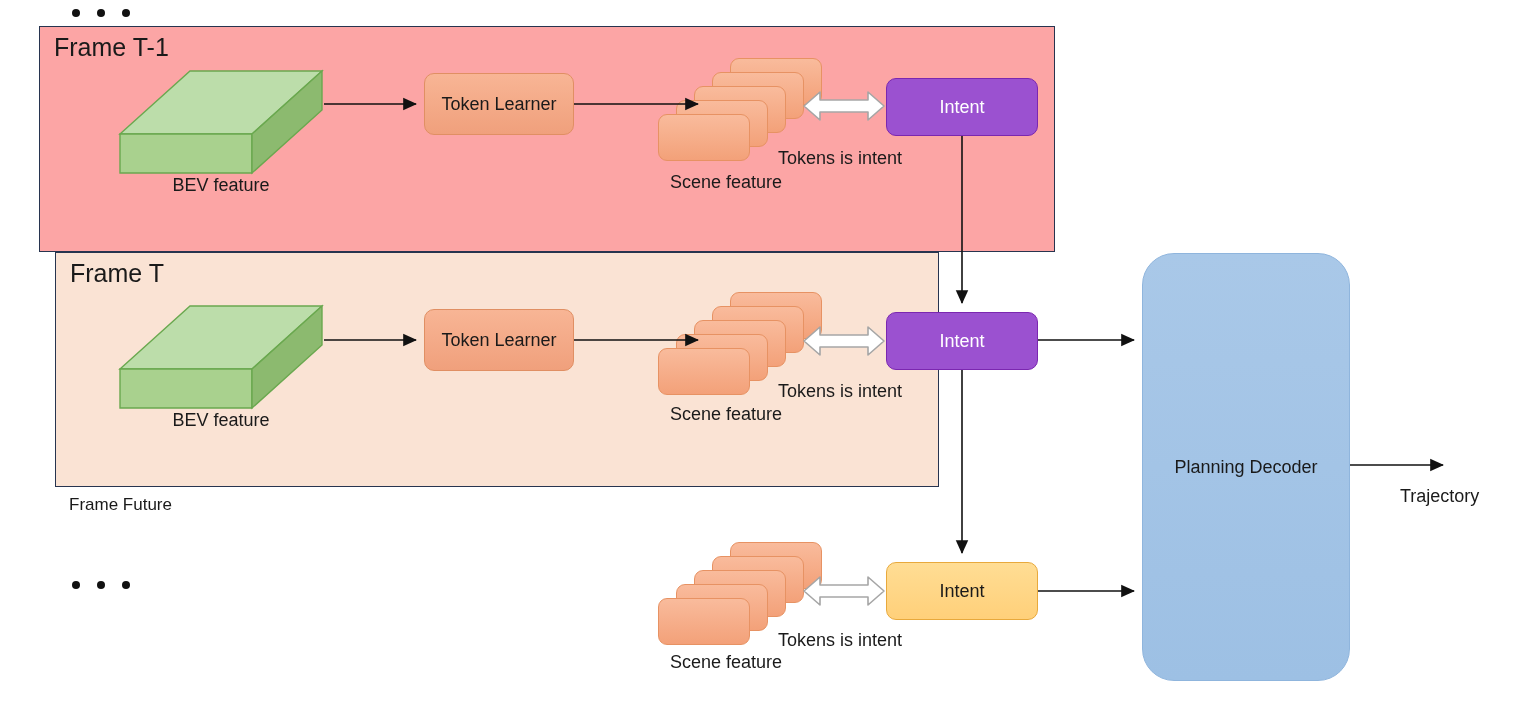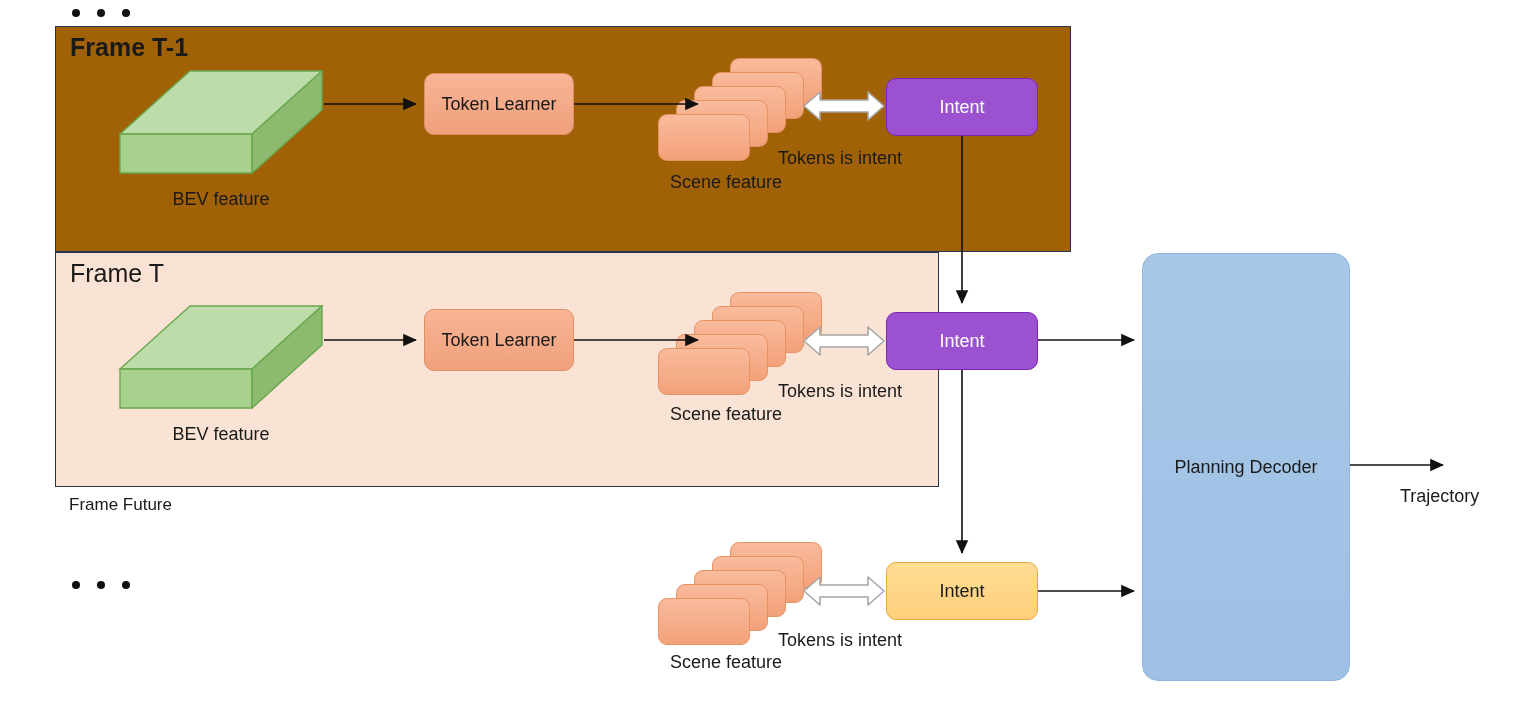--- a/index.html
+++ b/index.html
@@ -19,23 +19,22 @@
     overflow: hidden;
   }
 
   
   .panel {
     position: absolute;
     border: 1.5px solid #27344f;
     box-sizing: border-box;
   }
   #panel-prev {
-    left: 55px; top: 26px; width: 1016px; height: 226px;
-    background: #a16207;
-    font-weight: bold;
+    left: 39px; top: 26px; width: 1016px; height: 226px;
+    background: #fca5a5;
   }
   #panel-t {
     left: 55px; top: 252px; width: 884px; height: 235px;
     background: #fae3d4;
   }
   .panel-title {
     position: absolute;
     left: 14px; top: 6px;
     font-size: 25px;
     color: #1a1a1a;
@@ -66,21 +65,21 @@
   #ellipsis-bottom { left: 72px; top: 581px; }
 
   
   .bev {
     position: absolute;
     width: 206px; height: 112px;
   }
   .bev svg { display: block; }
   .bev-label {
     position: absolute;
-    top: 126px; left: 0; width: 206px;
+    top: 112px; left: 0; width: 206px;
     text-align: center;
     font-size: 18px;
     white-space: nowrap;
   }
 
   
   .rbox {
     position: absolute;
     box-sizing: border-box;
     display: flex;
@@ -102,21 +101,21 @@
   }
   .box-intent-yellow {
     background: linear-gradient(180deg, #ffdd94 0%, #ffd07a 100%);
     border: 1.6px solid #e8a93c;
     color: #1a1a1a;
   }
   .box-planner {
     background: linear-gradient(180deg, #a9c8e8 0%, #9dc0e4 100%);
     border: 1.4px solid #8fb5dd;
     color: #1a1a1a;
-    border-radius: 16px;
+    border-radius: 32px;
     text-align: right;
   }
 
   
   .stack { position: absolute; width: 175px; height: 105px; }
   .stack .card {
     position: absolute;
     width: 92px; height: 47px;
     border-radius: 9px;
     background: linear-gradient(180deg, #f9bb9c 0%, #f3a179 100%);

